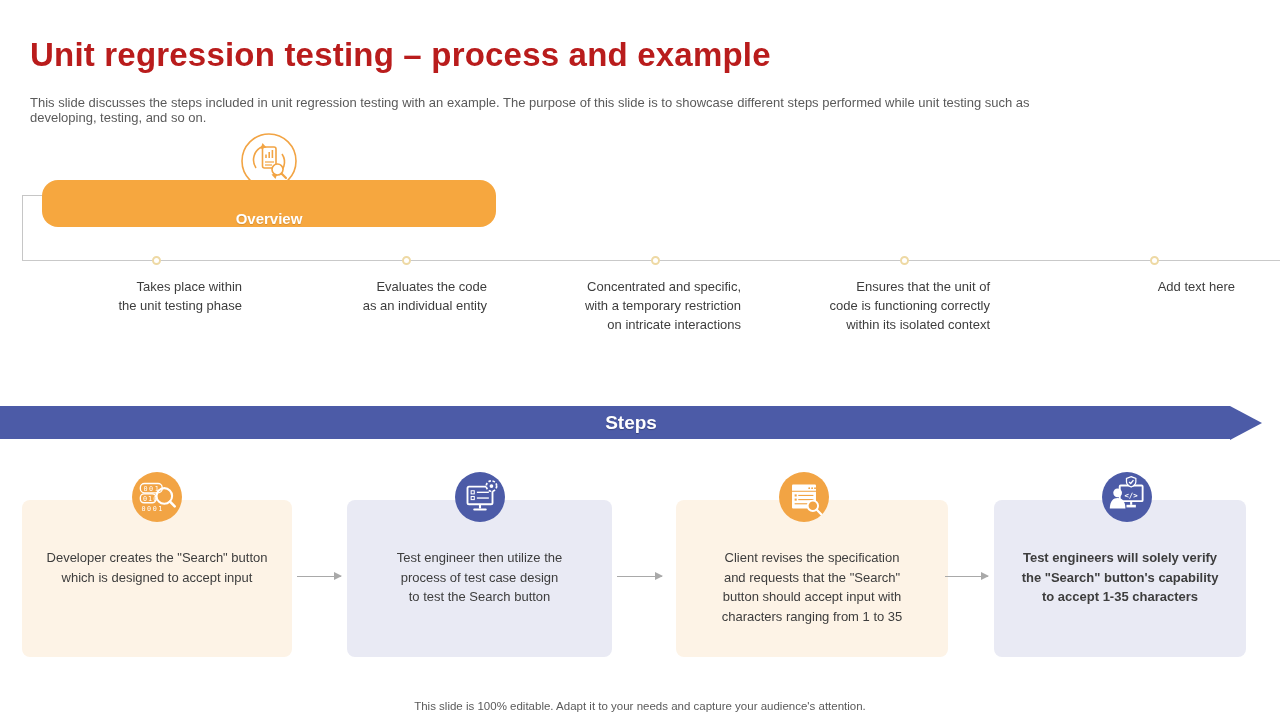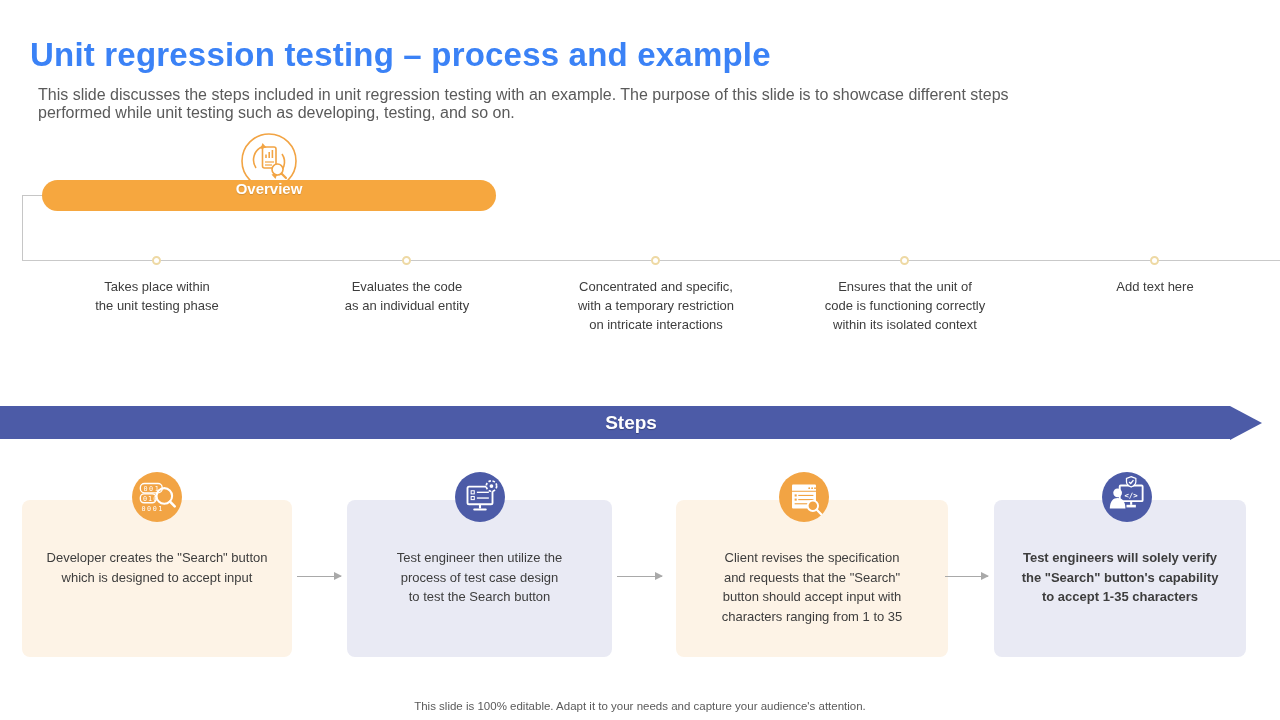--- a/index.html
+++ b/index.html
@@ -4,45 +4,45 @@
 <style>
   html,body{margin:0;padding:0;}
   body{
     width:1280px;height:720px;position:relative;background:#ffffff;
     font-family:"Liberation Sans",sans-serif;overflow:hidden;
   }
   .abs{position:absolute;}
   
   .title{
     left:30px;top:36px;width:900px;
-    font-size:33px;font-weight:bold;color:#3b82f6;letter-spacing:0.2px;
+    font-size:33px;font-weight:bold;color:#b91c1c;letter-spacing:0.2px;
   }
   .subtitle{
-    left:30px;top:86px;width:1010px;
-    font-size:16px;color:#5a5a5a;margin-left:8px;
+    left:30px;top:95px;width:1010px;
+    font-size:13px;color:#5a5a5a;
   }
   
   .ov-icon{left:240px;top:132px;width:58px;height:58px;}
   .pill{
-    left:42px;top:180px;width:454px;height:31px;border-radius:16px;
-    background:#F6A73F;display:flex;align-items:flex-start;justify-content:center;
+    left:42px;top:180px;width:454px;height:47px;border-radius:16px;
+    background:#F6A73F;display:flex;align-items:flex-end;justify-content:center;
   }
   .pill span{color:#ffffff;font-weight:bold;font-size:15px;text-shadow:0 1px 1px rgba(0,0,0,0.15);}
   .cline{background:#c6c6c6;}
   .cl-h1{left:22px;top:195px;width:20px;height:1px;}
   .cl-v{left:22px;top:195px;width:1px;height:65px;}
   .timeline{left:22px;top:260px;width:1258px;height:1px;background:#c9c9c9;}
   .node{
     width:9px;height:9px;border-radius:50%;background:#ffffff;
     border:2px solid #eed9a4;box-sizing:border-box;top:256px;
   }
   .n1{left:152px;} .n2{left:402px;} .n3{left:651px;} .n4{left:900px;} .n5{left:1150px;}
   .tl-item{
     top:277px;font-size:13px;line-height:19px;color:#3d3d3d;
-    text-align:center;text-wrap:balance;
+    text-align:right;text-wrap:balance;
   }
   .t1{left:72px;width:170px;}
   .t2{left:327px;width:160px;}
   .t3{left:571px;width:170px;}
   .t4{left:820px;width:170px;}
   .t5{left:1075px;width:160px;}
   
   .banner{
     left:0;top:406px;width:1230px;height:33px;background:#4C5BA7;
   }

